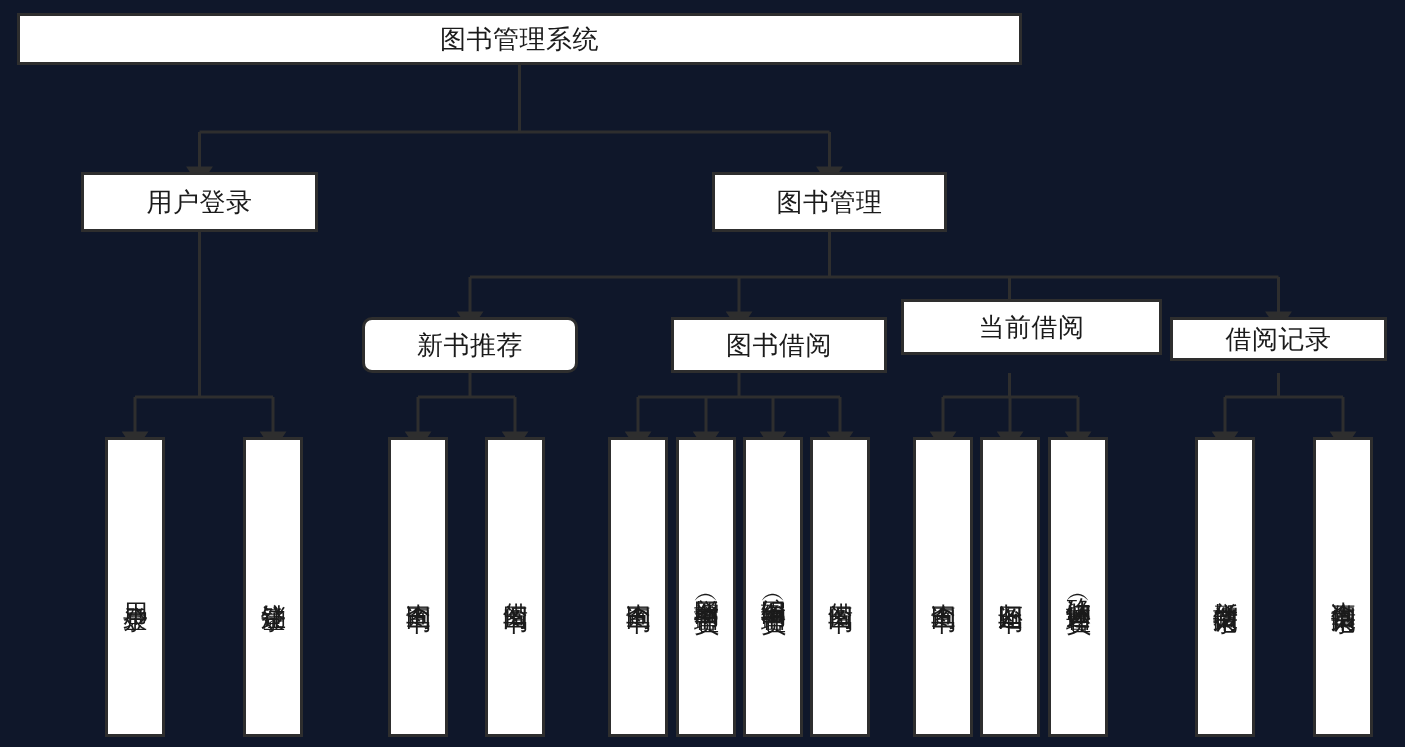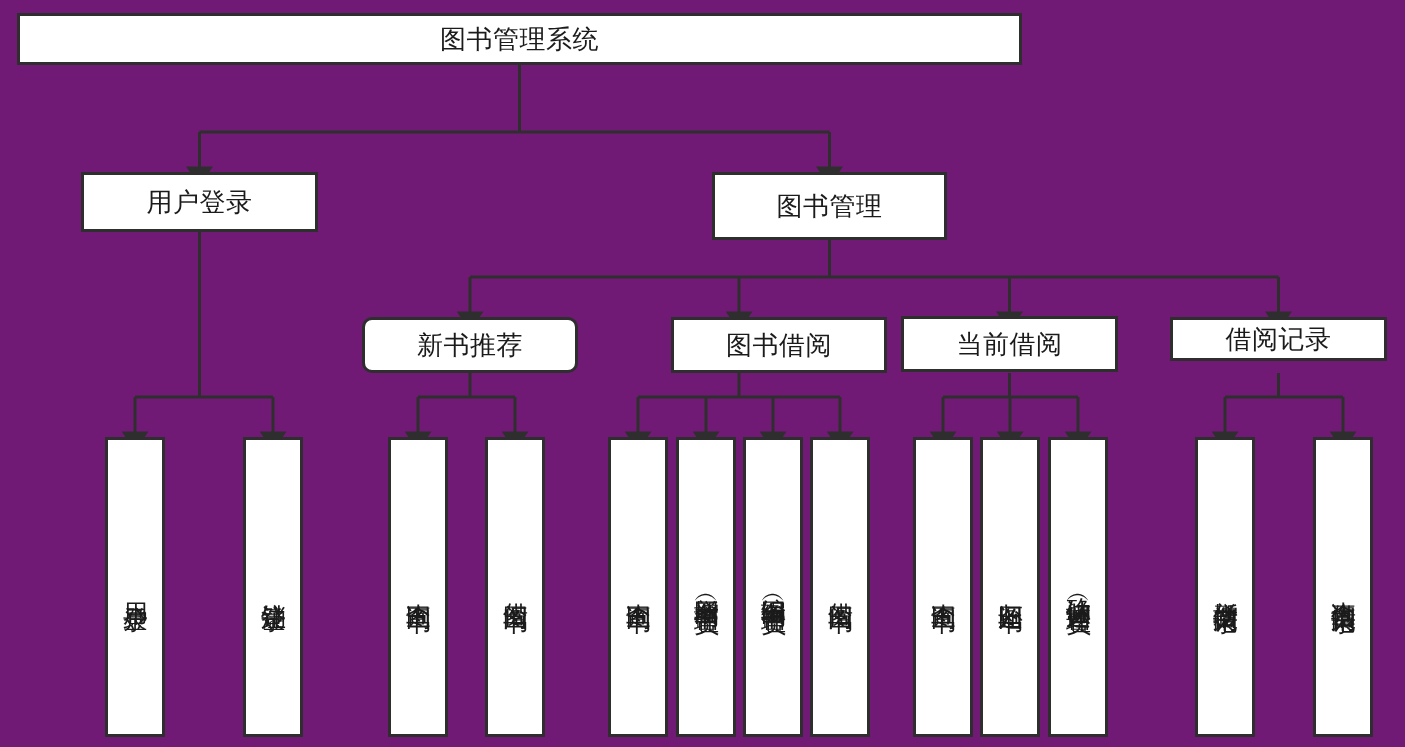--- a/index.html
+++ b/index.html
@@ -8,21 +8,21 @@
     padding: 0;
     background: #ffffff;
   }
   body {
     font-family: "DejaVu Sans", "Liberation Sans", sans-serif;
   }
   #diagram-root {
     position: relative;
     width: 1405px;
     height: 747px;
-    background: #701a75;
+    background: #0f172a;
     overflow: hidden;
   }
   #edges-layer {
     position: absolute;
     left: 0;
     top: 0;
     width: 1405px;
     height: 747px;
     pointer-events: none;
   }
@@ -122,30 +122,30 @@
       </g>
   </svg>
 
   <div id="nodes-layer">
       <div class="node horiz root" style="left: 17px; top: 13px; width: 1005px; height: 52px;">
         <span class="node-label">图书管理系统</span>
       </div>
       <div class="node horiz" style="left: 81px; top: 172px; width: 237px; height: 60px;">
         <span class="node-label">用户登录</span>
       </div>
-      <div class="node horiz" style="left: 712px; top: 172px; width: 235px; height: 68px;">
+      <div class="node horiz" style="left: 712px; top: 172px; width: 235px; height: 60px;">
         <span class="node-label">图书管理</span>
       </div>
       <div class="node horiz" style="left: 362px; top: 317px; width: 216px; height: 56px; border-radius: 10px;">
         <span class="node-label">新书推荐</span>
       </div>
       <div class="node horiz" style="left: 631px; top: 317px; width: 216px; height: 56px; margin-left: 40px;">
         <span class="node-label">图书借阅</span>
       </div>
-      <div class="node horiz" style="left: 901px; top: 316px; width: 217px; height: 56px;">
+      <div class="node horiz" style="left: 901px; top: 299px; width: 261px; height: 56px;">
         <span class="node-label">当前借阅</span>
       </div>
       <div class="node horiz" style="left: 1170px; top: 317px; width: 217px; height: 44px;">
         <span class="node-label">借阅记录</span>
       </div>
       <div class="node vert" style="left: 105px; top: 437px; width: 60px; height: 300px;">
         <span class="node-label">用户登录</span>
       </div>
       <div class="node vert" style="left: 243px; top: 437px; width: 60px; height: 300px;">
         <span class="node-label">注销登录</span>

